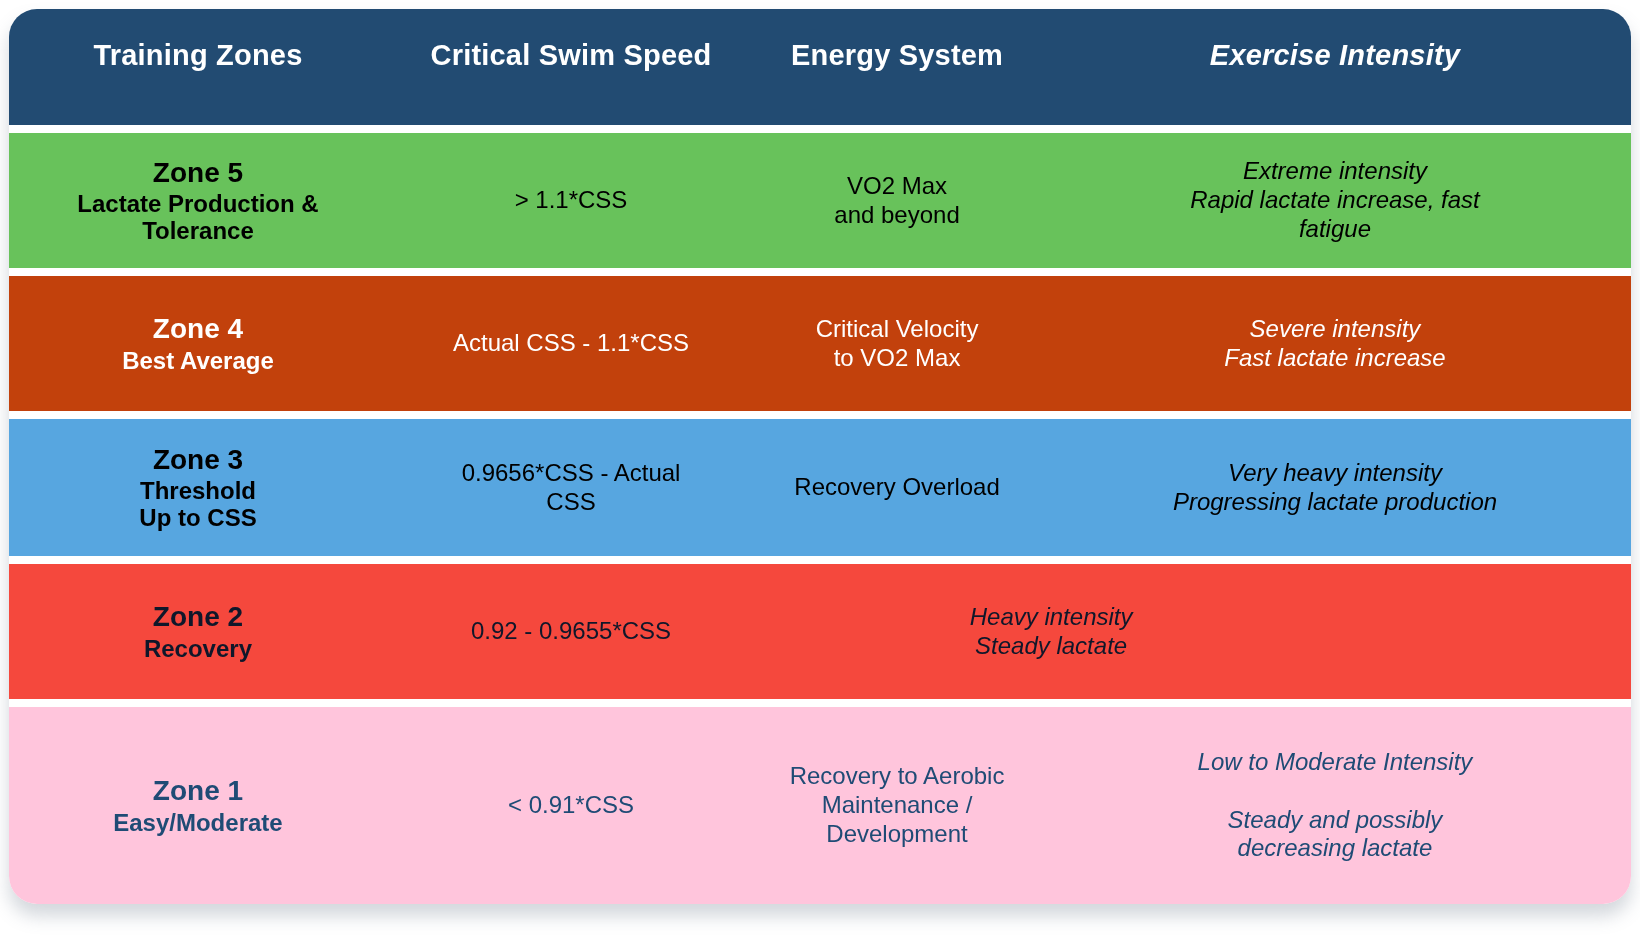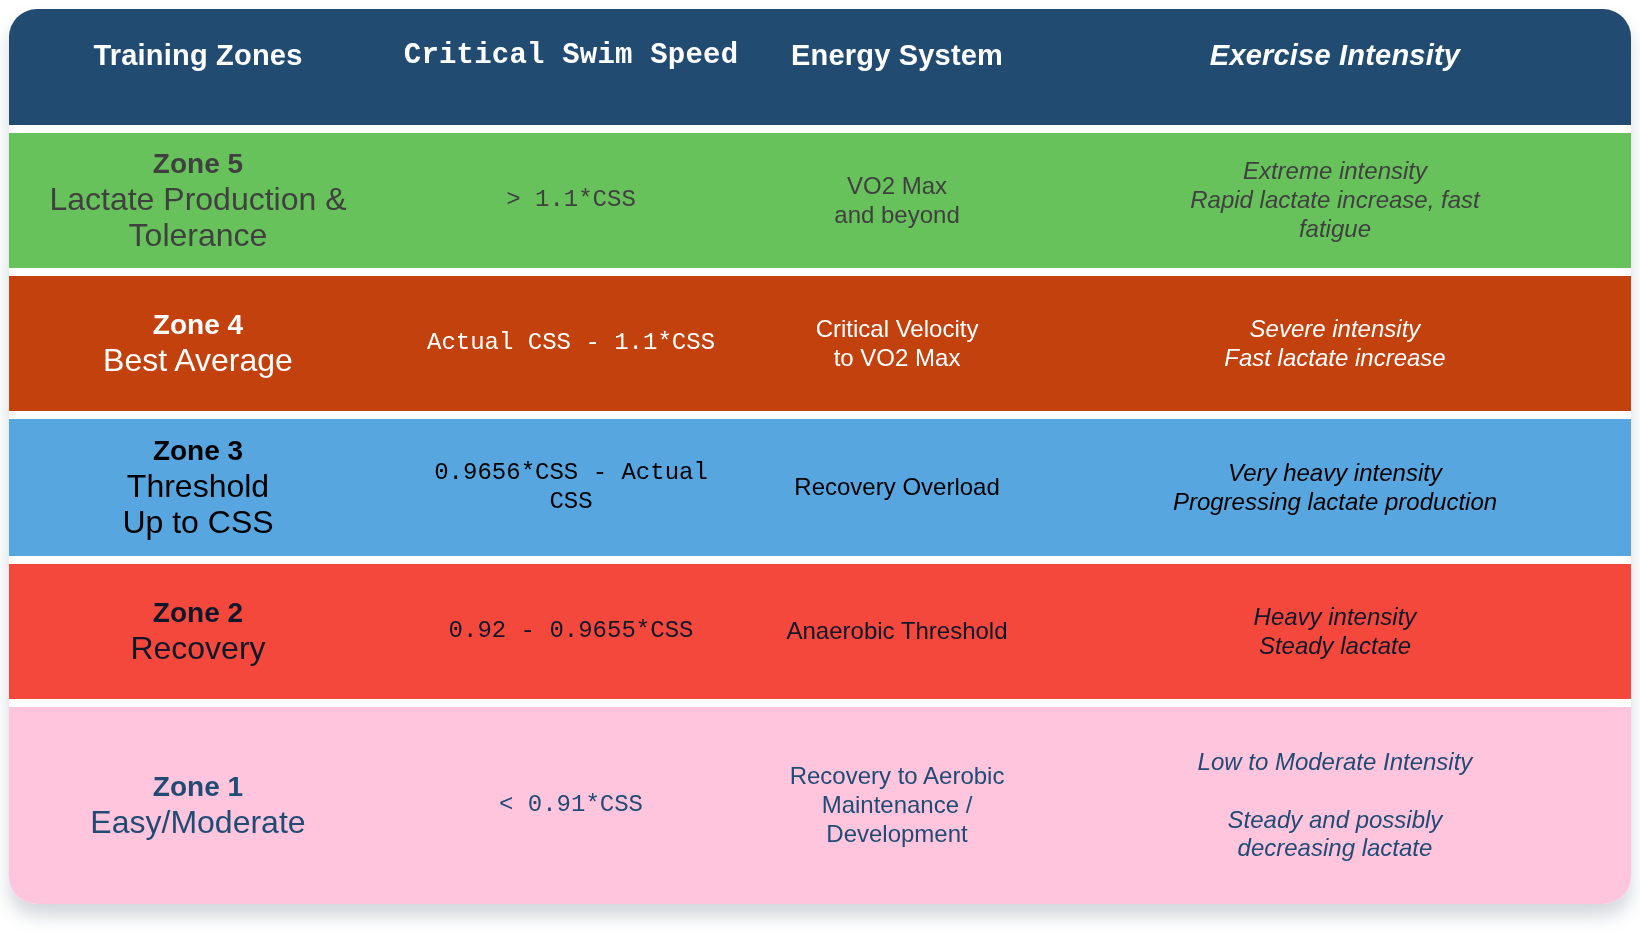--- a/index.html
+++ b/index.html
@@ -16,41 +16,41 @@
   .row{display:flex;width:100%;}
   .row.header{height:116px;border-radius:28px 28px 0 0;}
   .row.z5,.row.z4,.row.z2{height:135px;}
   .row.z3{height:137px;}
   .row.z1{height:197px;border-radius:0 0 28px 28px;}
   .cell{
     display:flex;flex-direction:column;justify-content:center;align-items:center;
     text-align:center;white-space:pre-line;box-sizing:border-box;padding:0 10px;
   }
   .c1{width:23.3%;}
-  .c2{width:22.7%;font-family:Liberation Mono, monospace;}
+  .c2{width:22.7%;}
   .c3{width:17.5%;}
   .c4{width:36.5%;font-style:italic;}
   .header .cell{font-weight:bold;font-size:29px;padding-bottom:24px;letter-spacing:0.2px;}
   .zone-title{font-weight:bold;font-size:28px;line-height:1.2;}
-  .zone-subtitle{font-weight:normal;font-size:32px;line-height:1.12;margin-top:2px;}
+  .zone-subtitle{font-weight:bold;font-size:24px;line-height:1.12;margin-top:2px;}
   .body-text{font-size:24px;line-height:1.2;}
 </style>
 </head>
 <body>
 
 <div class="card">
 
   <div class="row header" style="background: rgb(34, 75, 114); color: rgb(255, 255, 255);">
     <div class="cell c1">Training Zones</div>
     <div class="cell c2">Critical Swim Speed</div>
     <div class="cell c3">Energy System</div>
     <div class="cell c4">Exercise Intensity</div>
   </div>
 
-  <div class="row z5" style="background: rgb(104, 194, 91); color: #404040;">
+  <div class="row z5" style="background: rgb(104, 194, 91); color: #000000;">
     <div class="cell c1">
       <div class="zone-title">Zone 5</div>
       <div class="zone-subtitle">Lactate Production &amp;
 Tolerance</div>
     </div>
     <div class="cell c2 body-text">&gt; 1.1*CSS</div>
     <div class="cell c3 body-text">VO2 Max
 and beyond</div>
     <div class="cell c4 body-text">Extreme intensity
 Rapid lactate increase, fast
@@ -81,21 +81,20 @@
     <div class="cell c4 body-text">Very heavy intensity
 Progressing lactate production</div>
   </div>
 
   <div class="row z2" style="background: rgb(245, 72, 61); color: #0f172a;">
     <div class="cell c1">
       <div class="zone-title">Zone 2</div>
       <div class="zone-subtitle">Recovery</div>
     </div>
     <div class="cell c2 body-text">0.92 - 0.9655*CSS</div>
-    <div class="cell c3 body-text">Anaerobic Threshold</div>
     <div class="cell c4 body-text">Heavy intensity
 Steady lactate</div>
   </div>
 
   <div class="row z1" style="background: rgb(255, 197, 220); color: rgb(31, 75, 117);">
     <div class="cell c1">
       <div class="zone-title">Zone 1</div>
       <div class="zone-subtitle">Easy/Moderate</div>
     </div>
     <div class="cell c2 body-text">&lt; 0.91*CSS</div>

